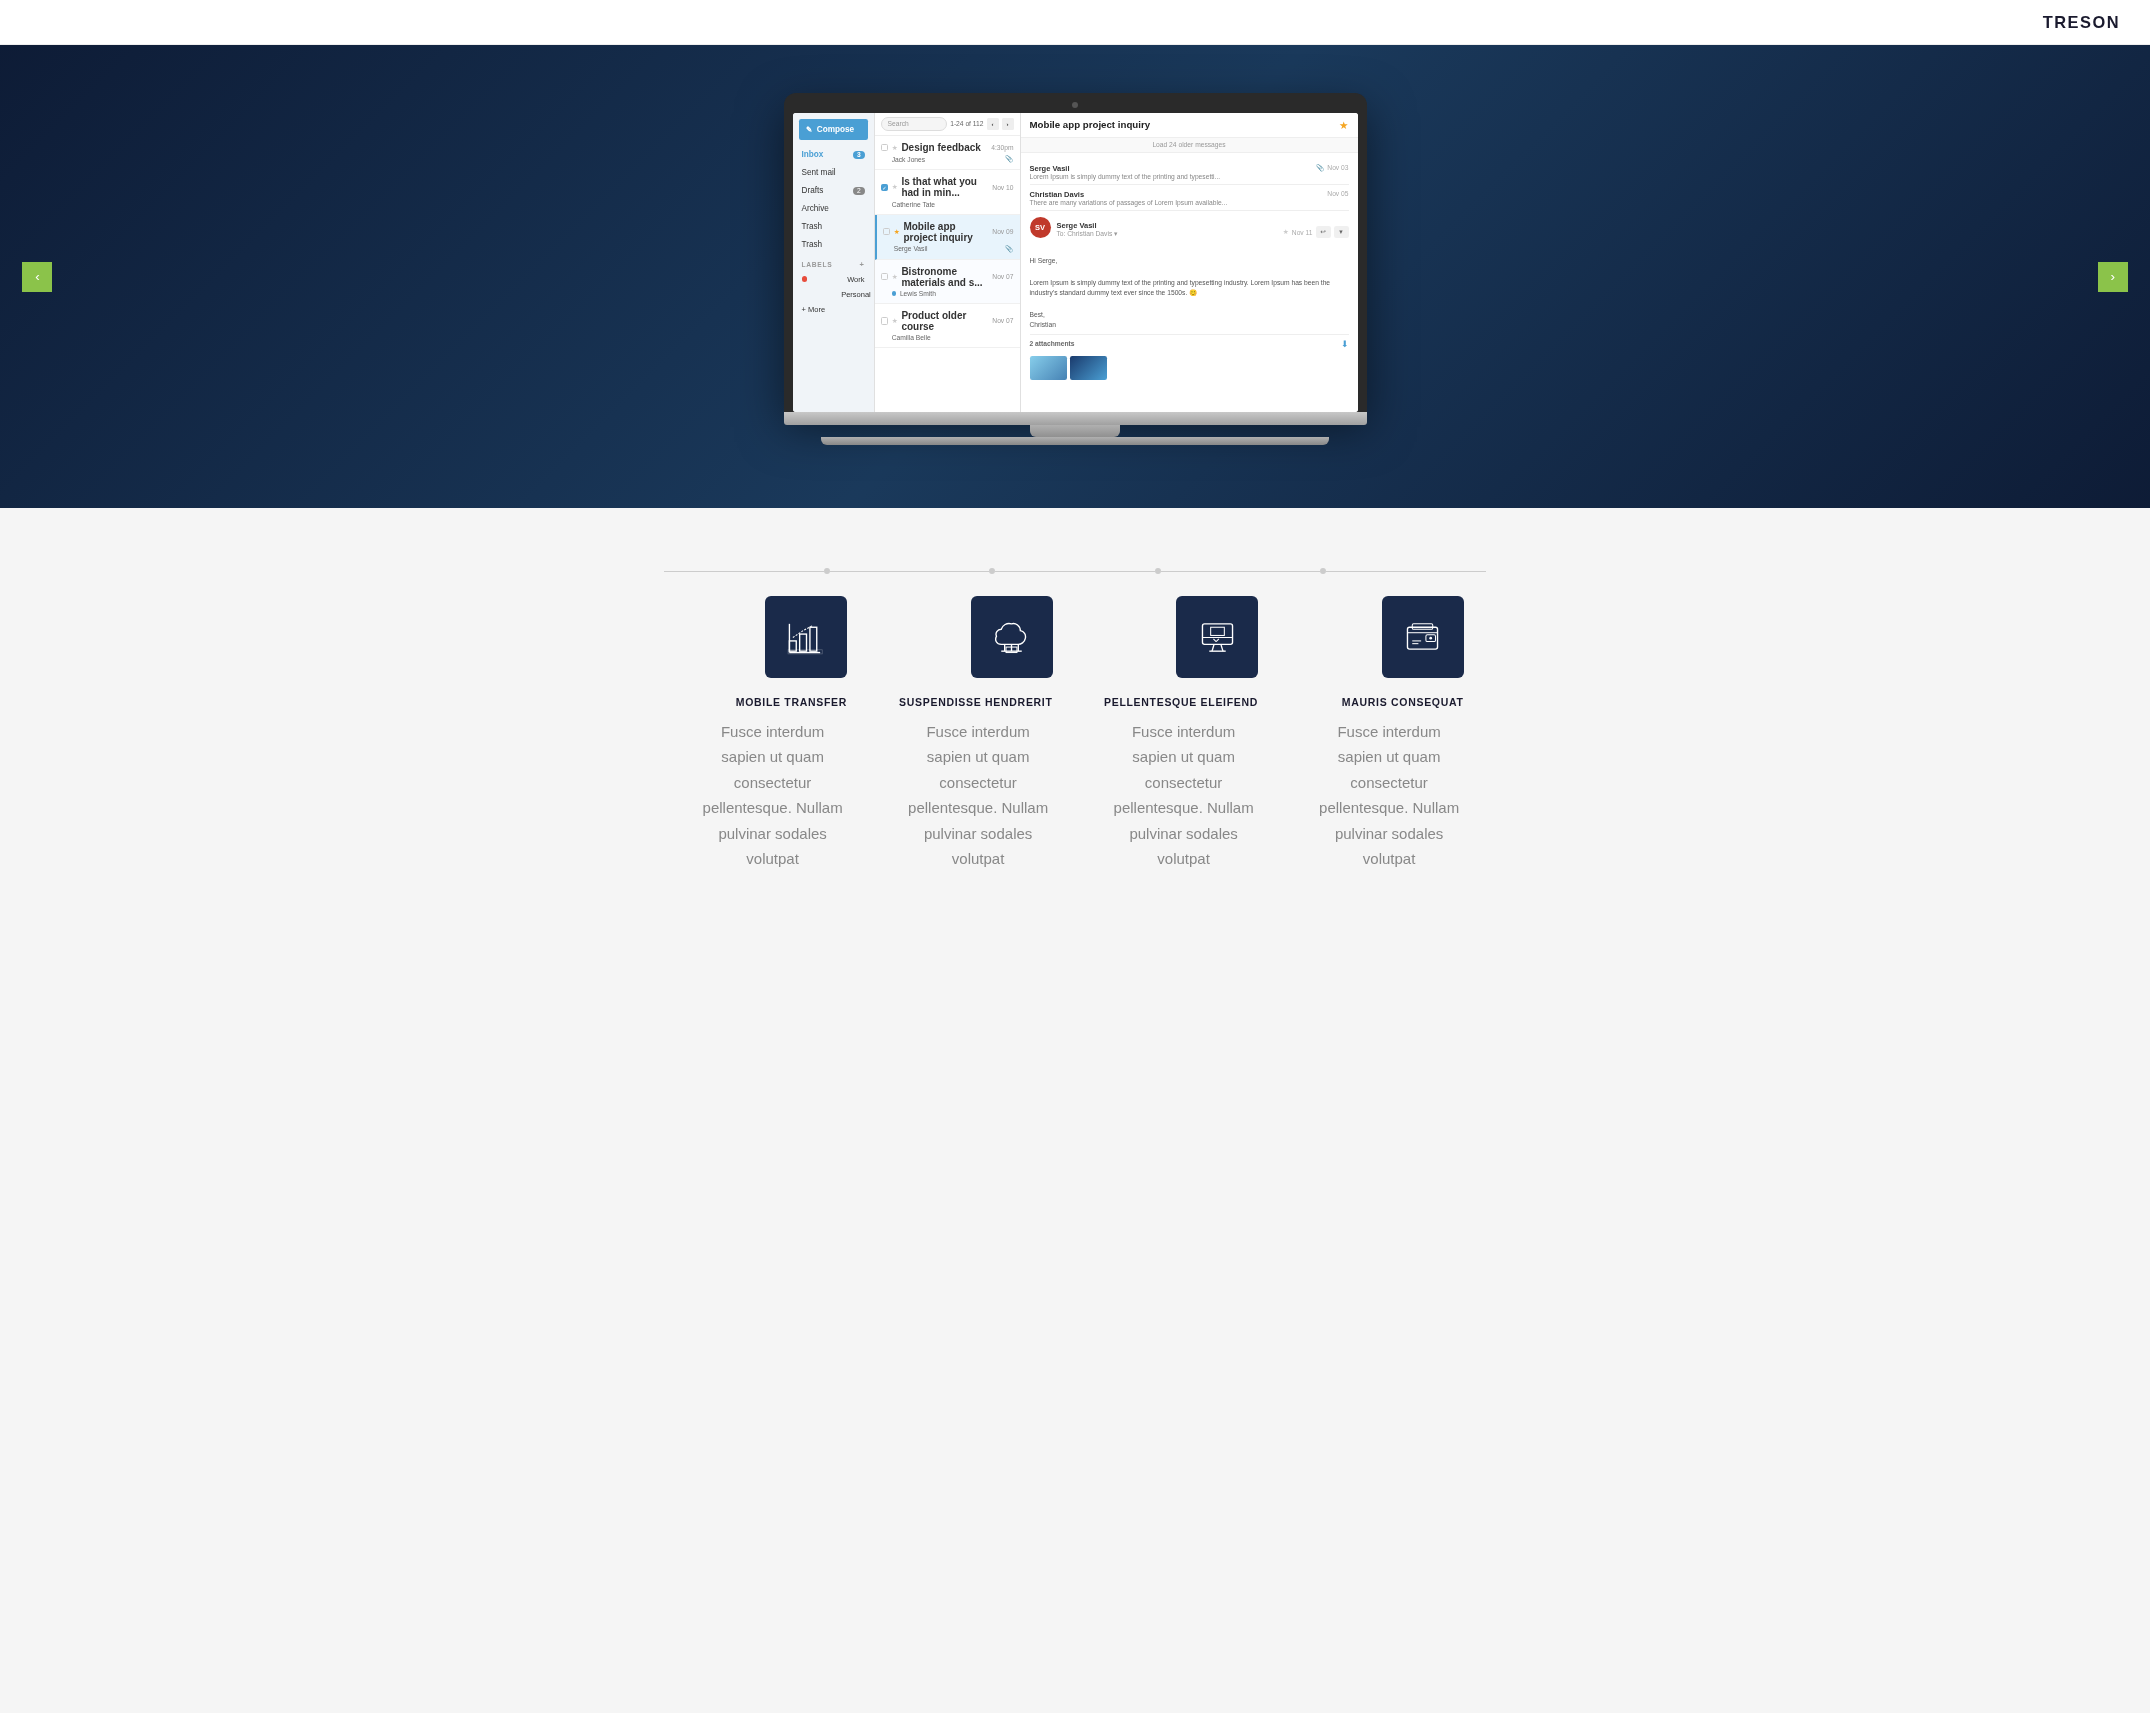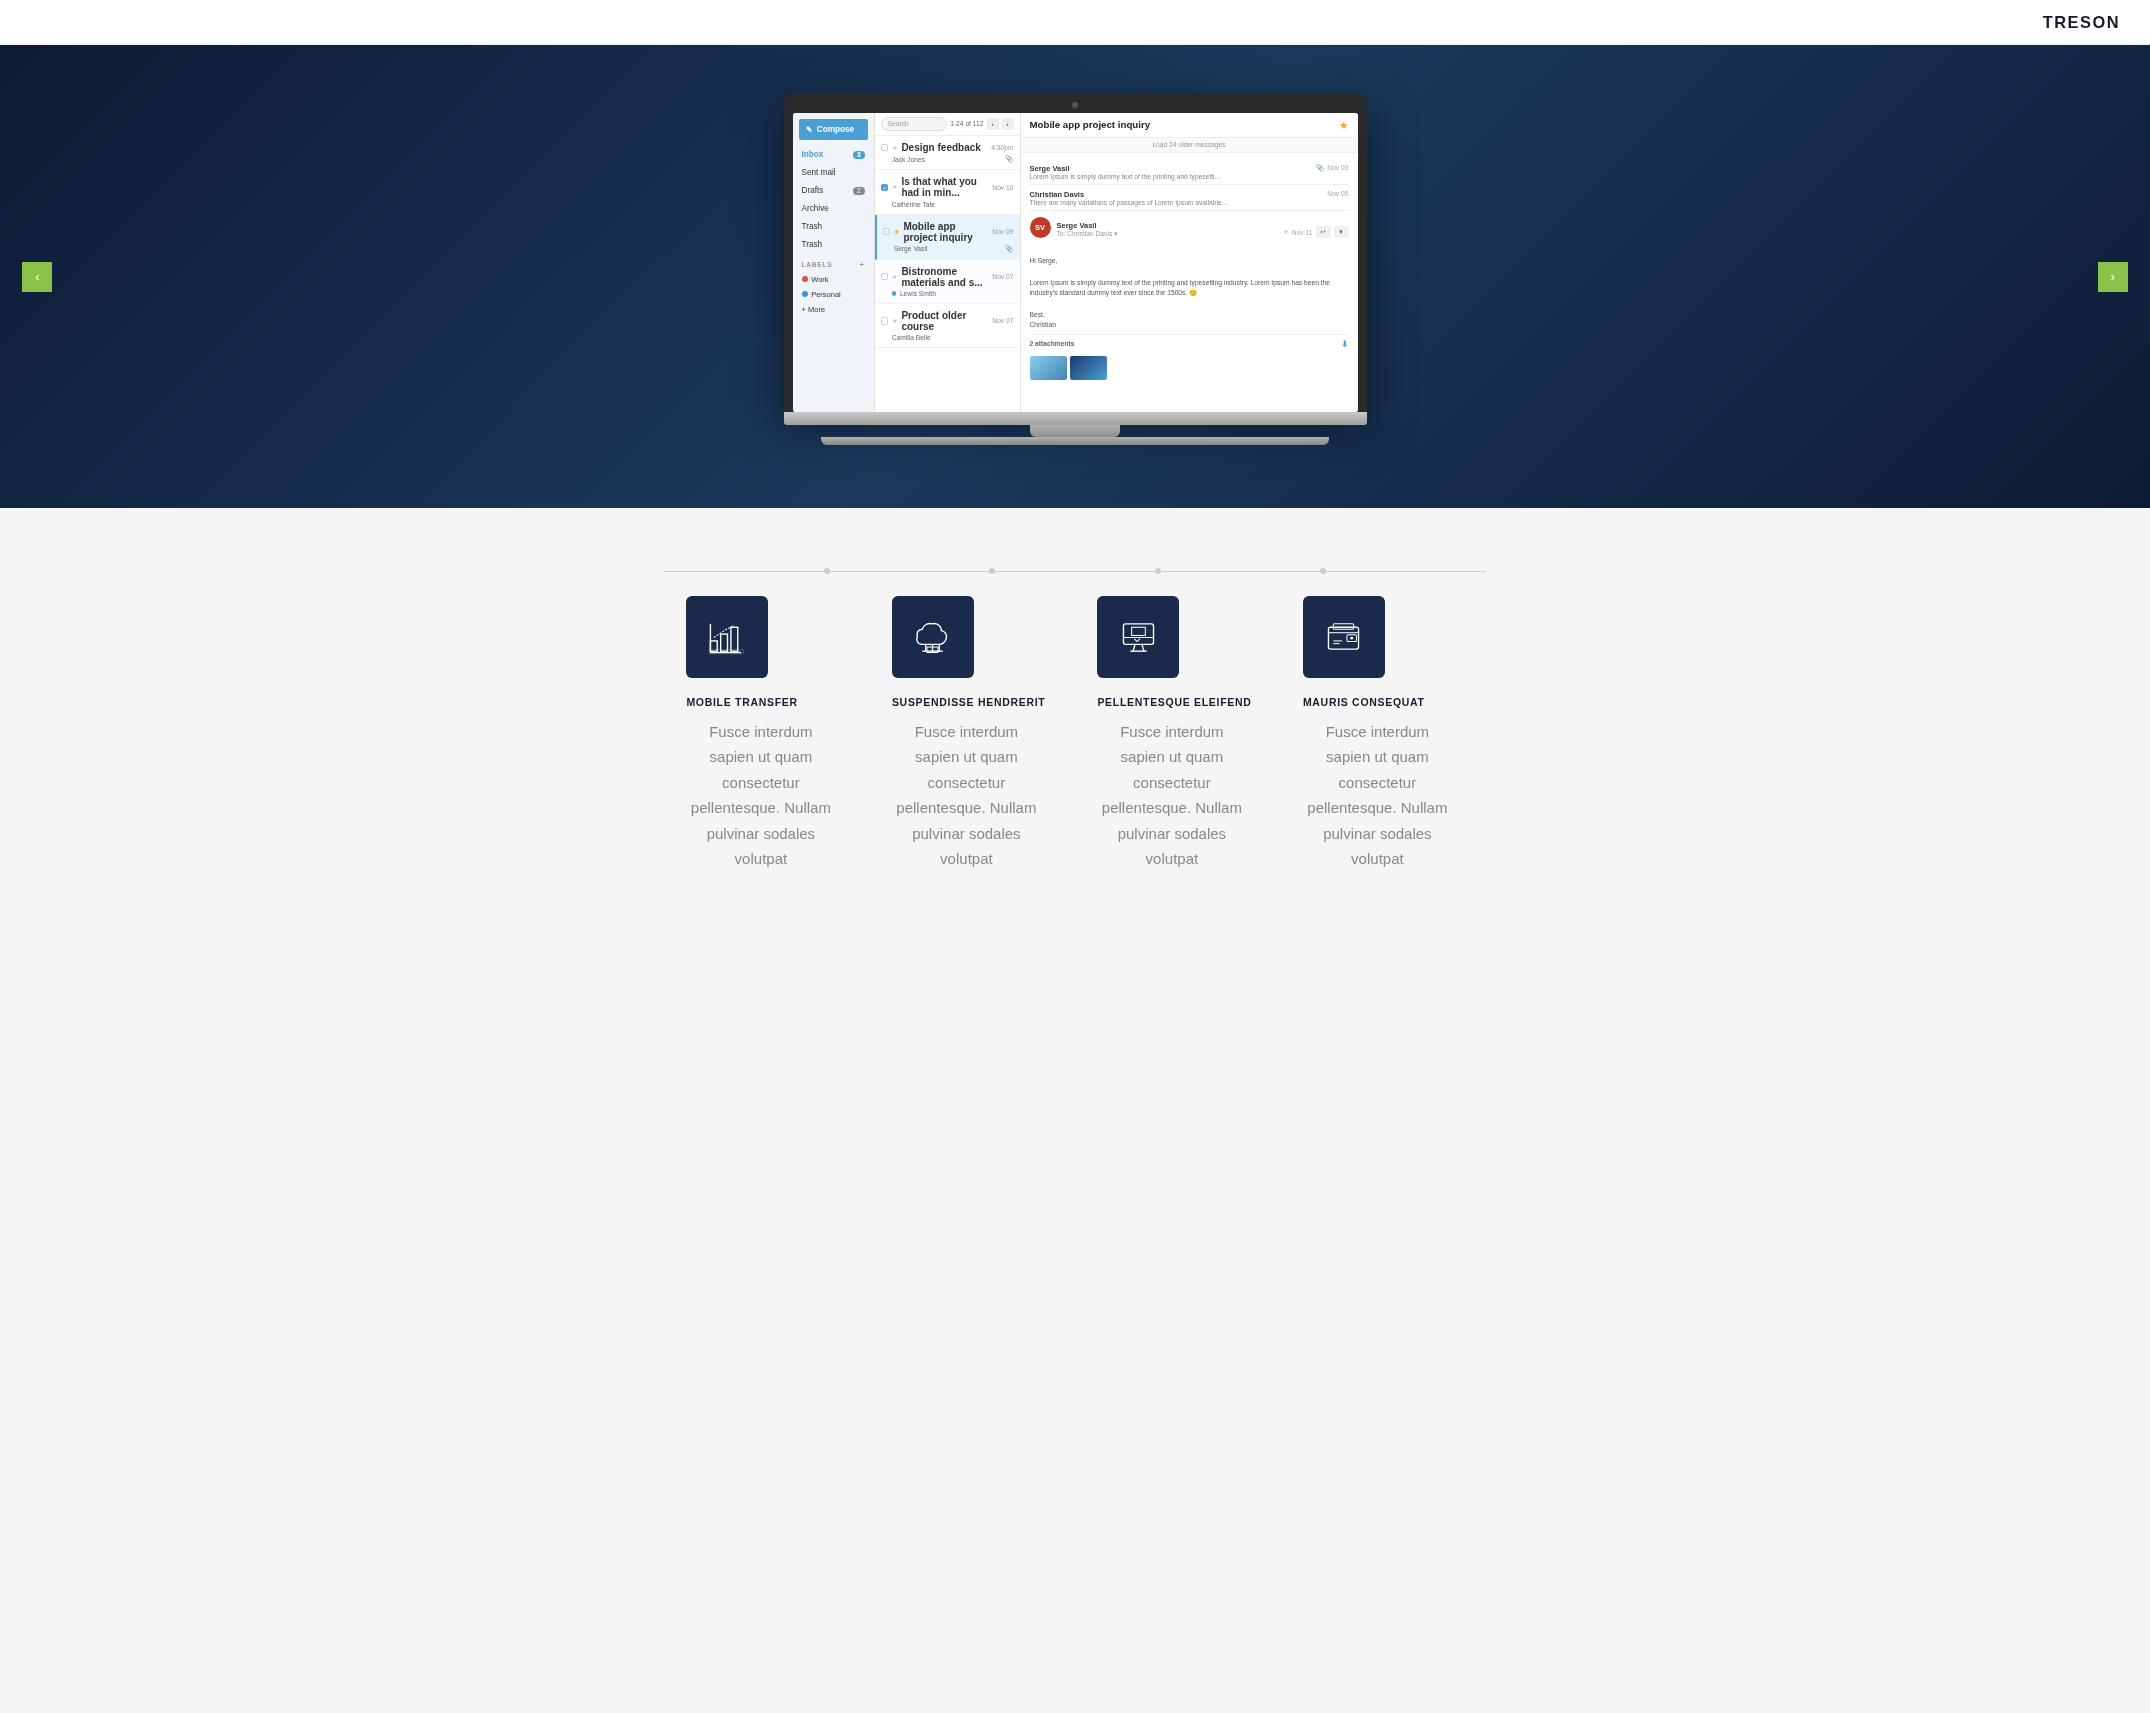--- a/index.html
+++ b/index.html
@@ -200,20 +200,21 @@
       display: inline-block;
       margin-right: 3.7px;
     }
     .label-item {
       display: flex;
       align-items: center;
       padding: 3px 9px;
       font-size: 7.5px;
       color: #333;
       cursor: pointer;
+      gap: 36px;
     }
 
     
     .email-list {
       width: 146px;
       border-right: 0.7px solid #e0e0e0;
       flex-shrink: 0;
       background: #fff;
     }
     .email-list-header {
@@ -400,21 +401,21 @@
       justify-content: center;
       align-items: flex-start;
       gap: 0;
       max-width: 822px;
       margin: 0 auto;
     }
     .feature-item {
       flex: 1;
       display: flex;
       flex-direction: column;
-      align-items: flex-start;
+      align-items: flex-end;
       padding: 0 22.4px;
       position: relative;
     }
     .feature-icon-box {
       width: 82px;
       height: 82px;
       background: #1a2a4a;
       border-radius: 6px;
       display: flex;
       align-items: center;

